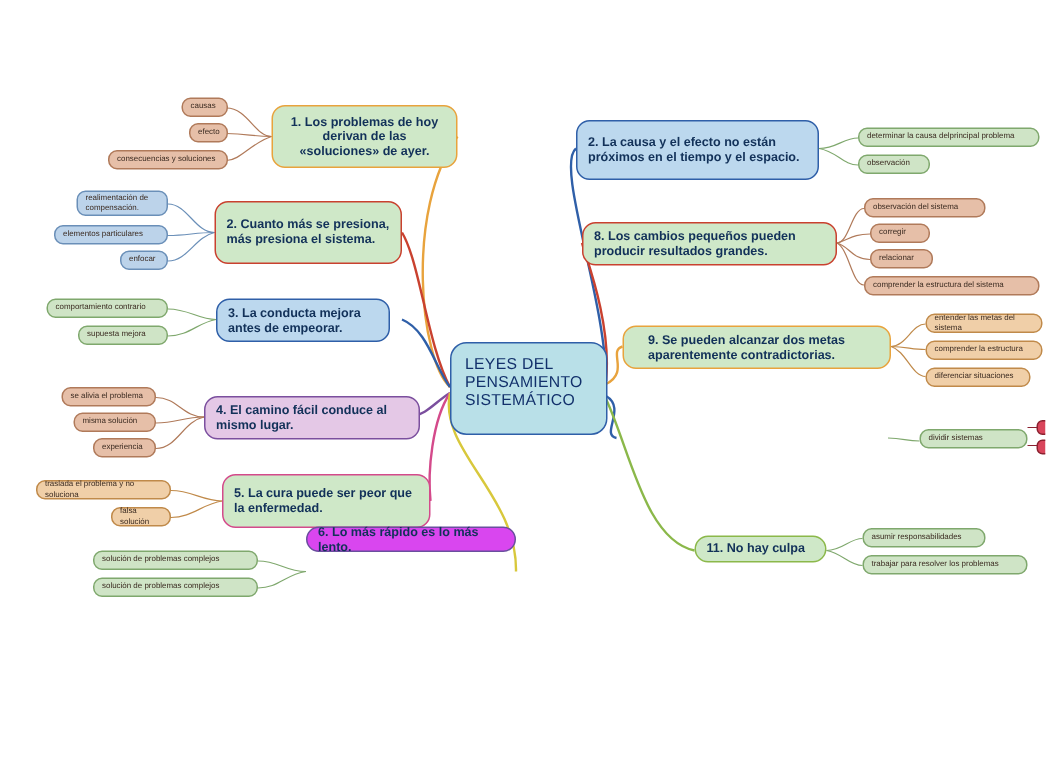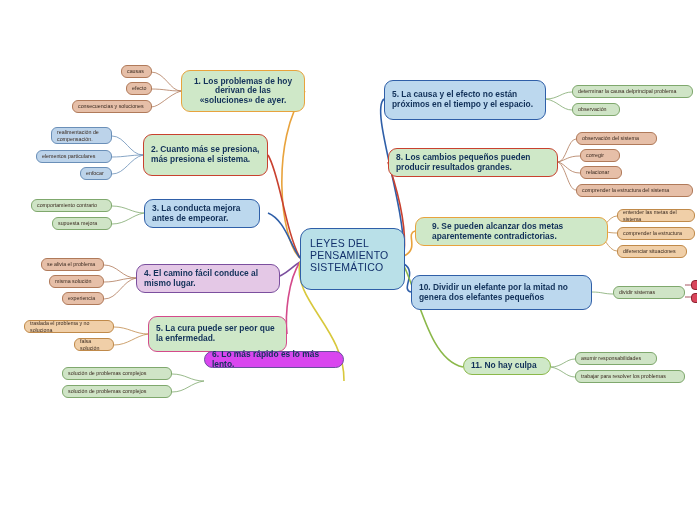--- a/index.html
+++ b/index.html
@@ -193,21 +193,21 @@
     <span>6. Lo más rápido es lo más lento.</span>
   </div>
   <div class="node sub" style="left:62px; top:367px; width:110px; height:13px; background:#cfe4c6; border-color:#7fa86d;">
     <span>solución de problemas complejos</span>
   </div>
   <div class="node sub" style="left:62px; top:385px; width:110px; height:13px; background:#cfe4c6; border-color:#7fa86d;">
     <span>solución de problemas complejos</span>
   </div>
 
   <div class="node main" style="left:384px; top:80px; width:162px; height:40px; background:#bcd8ee; border-color:#2f5fa8;">
-    <span>5. La causa y el efecto no están próximos en el tiempo y el espacio.</span>
+    <span>2. La causa y el efecto no están próximos en el tiempo y el espacio.</span>
   </div>
   <div class="node sub" style="left:572px; top:85px; width:121px; height:13px; background:#cfe4c6; border-color:#7fa86d;">
     <span>determinar la causa delprincipal problema</span>
   </div>
   <div class="node sub" style="left:572px; top:103px; width:48px; height:13px; background:#cfe4c6; border-color:#7fa86d;">
     <span>observación</span>
   </div>
 
   <div class="node main" style="left:388px; top:148px; width:170px; height:29px; background:#cfe8c8; border-color:#c9412f;">
     <span>8. Los cambios pequeños pueden producir resultados grandes.</span>
@@ -218,36 +218,33 @@
   <div class="node sub" style="left:580px; top:149px; width:40px; height:13px; background:#e6bfa8; border-color:#b07a5a;">
     <span>corregir</span>
   </div>
   <div class="node sub" style="left:580px; top:166px; width:42px; height:13px; background:#e6bfa8; border-color:#b07a5a;">
     <span>relacionar</span>
   </div>
   <div class="node sub" style="left:576px; top:184px; width:117px; height:13px; background:#e6bfa8; border-color:#b07a5a;">
     <span>comprender la estructura del sistema</span>
   </div>
 
-  <div class="node main" style="left:415px; top:217px; width:193px; height:29px; background:#cfe8c8; border-color:#e8a33d;padding-left:16px;">
+  <div class="node main" style="left:415px; top:217px; width:179px; height:29px; background:#cfe8c8; border-color:#e8a33d;padding-left:16px;">
     <span>9. Se pueden alcanzar dos metas aparentemente contradictorias.</span>
   </div>
   <div class="node sub" style="left:617px; top:209px; width:78px; height:13px; background:#f0cfa8; border-color:#c08a4a;">
     <span>entender las metas del sistema</span>
   </div>
   <div class="node sub" style="left:617px; top:227px; width:78px; height:13px; background:#f0cfa8; border-color:#c08a4a;">
     <span>comprender la estructura</span>
   </div>
   <div class="node sub" style="left:617px; top:245px; width:70px; height:13px; background:#f0cfa8; border-color:#c08a4a;">
     <span>diferenciar situaciones</span>
   </div>
 
-  <div class="node main" style="left:411px; top:275px; width:181px; height:35px; background:#bcd8ee; border-color:#2f5fa8;">
-    <span>10. Dividir un elefante por la mitad no genera dos elefantes pequeños</span>
-  </div>
   <div class="node sub" style="left:613px; top:286px; width:72px; height:13px; background:#cfe4c6; border-color:#7fa86d;">
     <span>dividir sistemas</span>
   </div>
   <div class="tiny-red" style="position:absolute; left:691px; top:280px;"></div>
   <div class="tiny-red" style="position:absolute; left:691px; top:293px;"></div>
 
   <div class="node main" style="left:463px; top:357px; width:88px; height:18px; background:#cfe8c8; border-color:#8bb84a; justify-content:flex-start;">
     <span>11. No hay culpa</span>
   </div>
   <div class="node sub" style="left:575px; top:352px; width:82px; height:13px; background:#cfe4c6; border-color:#7fa86d;">

